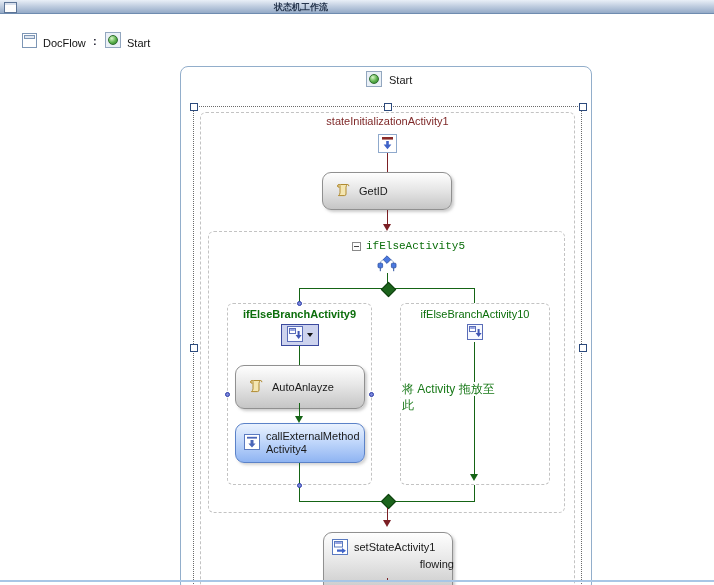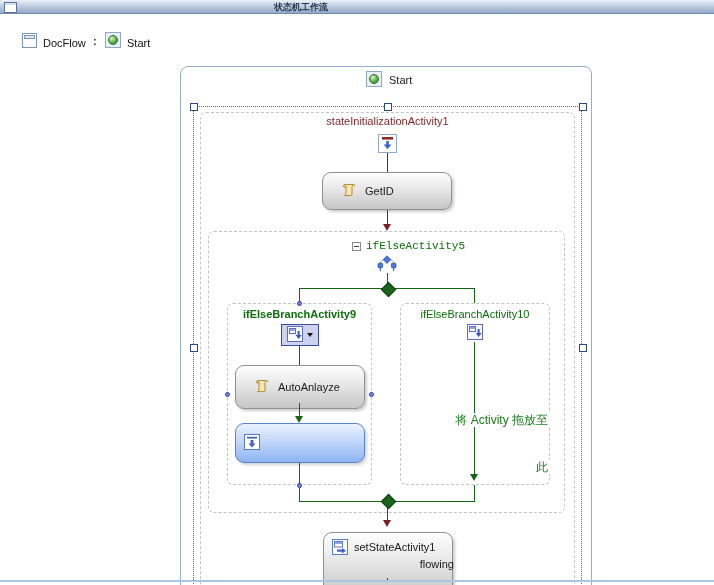--- a/index.html
+++ b/index.html
@@ -76,21 +76,21 @@
     transform:rotate(45deg);
   }
   .dot-handle{
     width:5px;height:5px;border-radius:50%;
     background:#7a86da;border:1px solid #2a3aa8;box-sizing:border-box;
   }
   .activity-gray{
     box-sizing:border-box;border:1px solid #909090;border-radius:9px;
     background:linear-gradient(180deg,#fefefe 0%,#e7e7e7 45%,#c5c5c5 100%);
     box-shadow:2px 2px 3px rgba(110,110,110,.35);
-    display:flex;align-items:center;padding-left:18px;gap:8px;
+    display:flex;align-items:center;padding-left:12px;gap:8px;
   }
   .activity-blue{
     box-sizing:border-box;border:1px solid #5b82c8;border-radius:9px;
     background:linear-gradient(180deg,#eaf2fe 0%,#c2d8fb 45%,#8fb4f2 100%);
     box-shadow:2px 2px 3px rgba(110,110,110,.3);
     display:flex;align-items:center;padding-left:8px;gap:6px;
   }
   .collapse{
     width:9px;height:9px;box-sizing:border-box;border:1px solid #8a8a8a;
     background:#fcfcfc;position:relative;
@@ -100,21 +100,21 @@
   }
   .branch-btn{
     left:281px;top:324px;width:38px;height:22px;box-sizing:border-box;
     background:#cdd3ee;border:1px solid #3b4a9e;
     display:flex;align-items:center;justify-content:center;gap:4px;
   }
   .caret{
     width:0;height:0;border-left:3.5px solid transparent;border-right:3.5px solid transparent;
     border-top:4px solid #141414;
   }
-  .placeholder-line{display:block;text-align:right;line-height:16px;margin-top:31px;}
+  .placeholder-line{display:block;text-align:left;line-height:16px;}
   .placeholder-line span{background:#fff;padding:0 2px;}
   .bottom-strip{left:0;top:580px;width:714px;height:2px;background:#a8c6e6;}
 </style>
 </head>
 <body>
 
 <div class="abs titlebar">
   <div class="abs titlebar-icon"></div>
   <div class="abs window-title">状态机工作流</div>
 </div>
@@ -227,20 +227,24 @@
 <div class="abs arrow-down-green" style="left:295px;top:416px;"></div>
 
 <div class="abs activity-blue" style="left:235px;top:423px;width:130px;height:40px;">
   <span>
     <svg width="16" height="16" viewBox="0 0 16 16">
       <rect x="0.5" y="0.5" width="15" height="15" fill="#ffffff" stroke="#5a7ac0"></rect>
       <rect x="3" y="2.8" width="10" height="1.8" fill="#4a66b8"></rect>
       <polygon points="6.5,6 9.5,6 9.5,9.5 11.6,9.5 8,13.4 4.4,9.5 6.5,9.5" fill="#4a66b8"></polygon>
     </svg>
   </span>
+  <span style="line-height:13px;">
+    <span style="display:block;">callExternalMethod</span>
+    <span style="display:block;">Activity4</span>
+  </span>
 </div>
 
 <div class="abs vline-green" style="left:299px;top:463px;height:38px;"></div>
 
 <div class="abs dot-handle" style="left:297px;top:301px;"></div>
 <div class="abs dot-handle" style="left:225px;top:392px;"></div>
 <div class="abs dot-handle" style="left:369px;top:392px;"></div>
 <div class="abs dot-handle" style="left:297px;top:483px;"></div>
 
 <div class="abs dashed-box" style="left:400px;top:303px;width:150px;height:182px;"></div>

